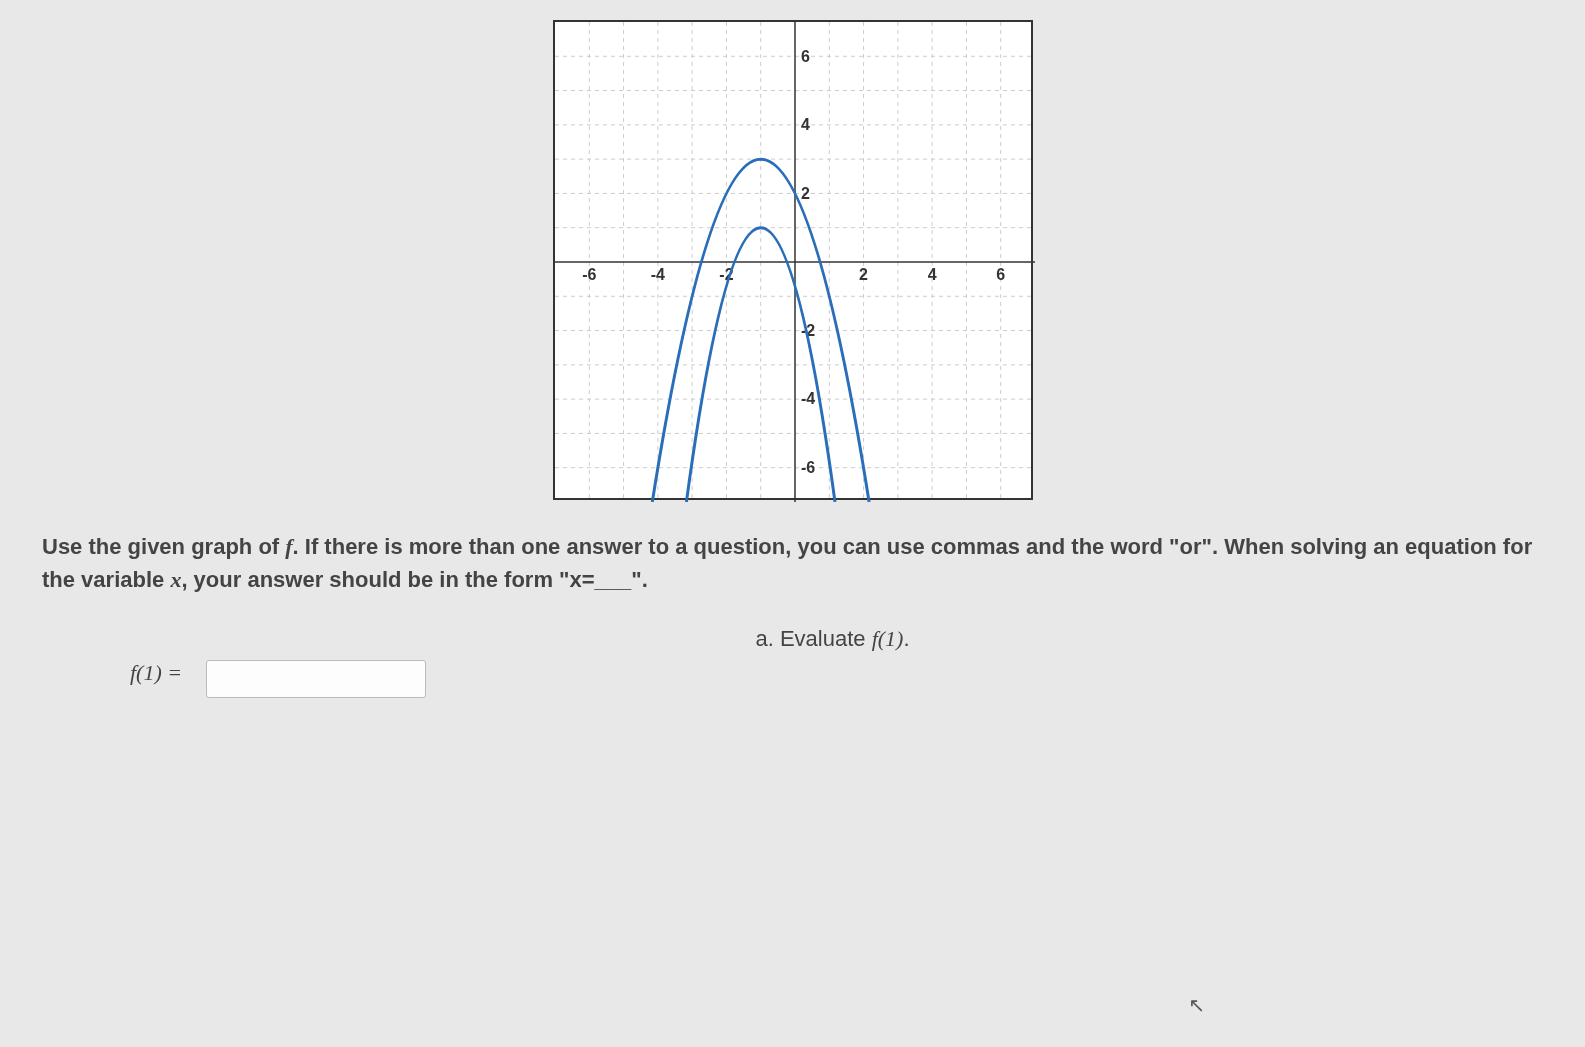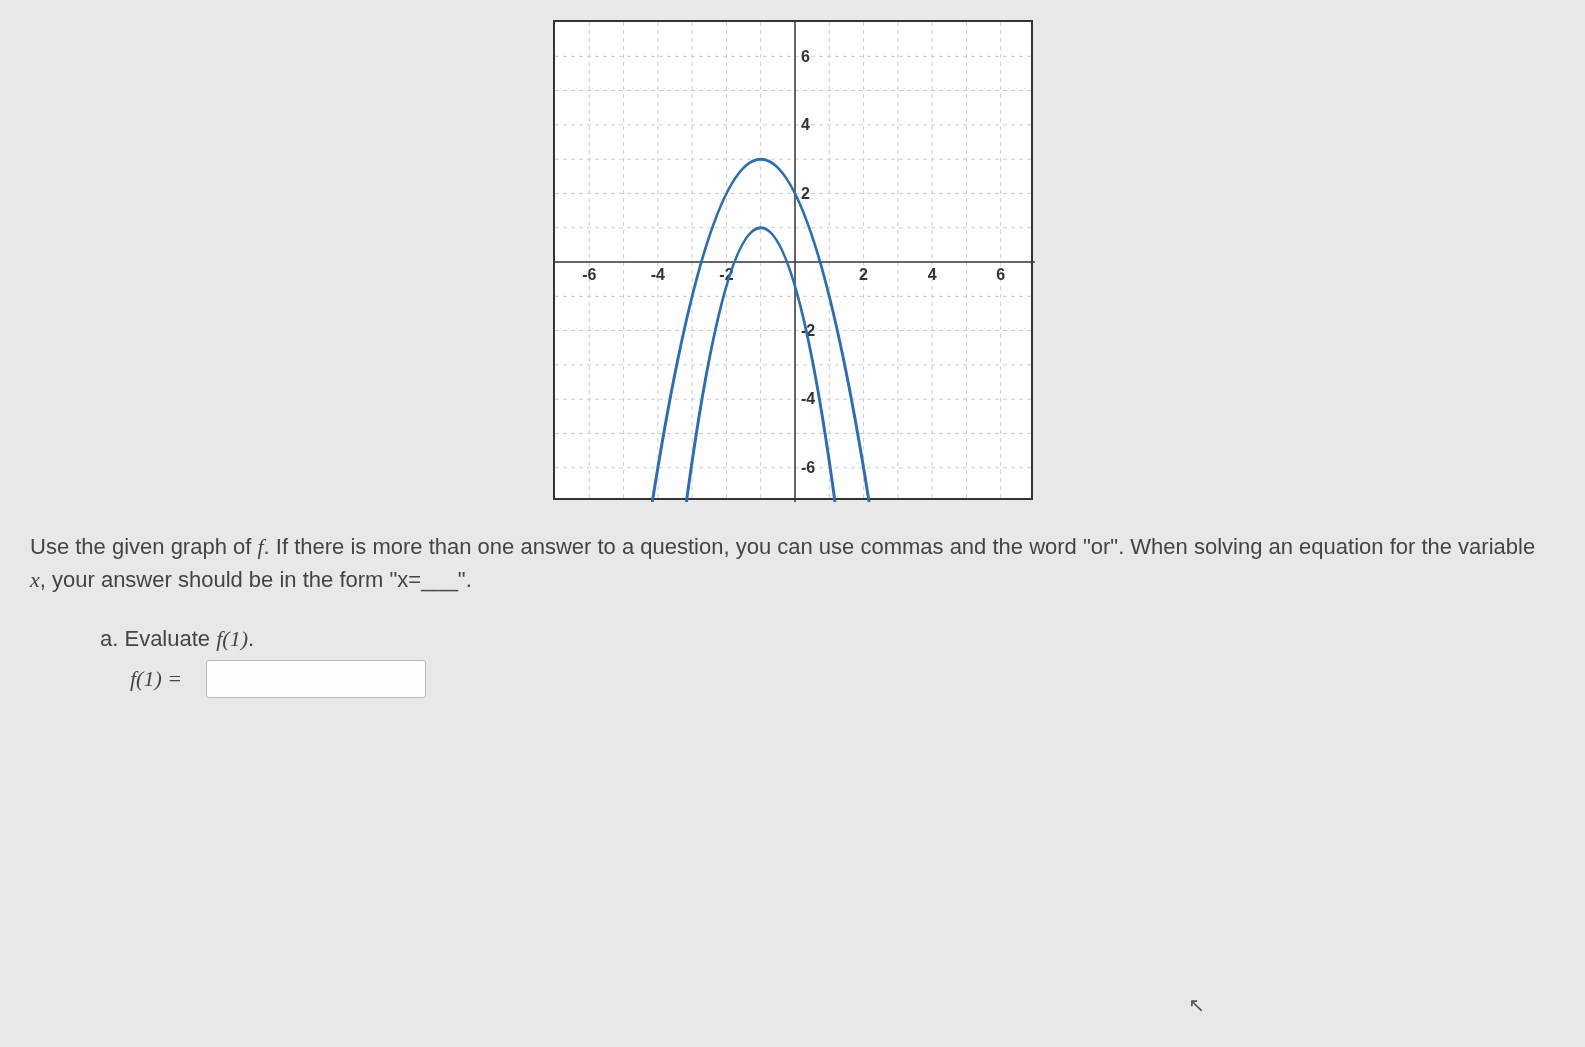--- a/index.html
+++ b/index.html
@@ -18,40 +18,42 @@
       border: 2px solid #333;
       background: #fff;
       position: relative;
       width: 480px;
       height: 480px;
     }
     .instructions {
       font-size: 22px;
       line-height: 1.5;
       color: #444;
-      margin: 20px 10px 30px 10px;
+      margin: 20px 10px 30px 22px;
+      font-weight: bold;
     }
     .math-italic {
       font-family: 'Times New Roman', serif;
       font-style: italic;
     }
     .questions {
       margin-left: 80px;
     }
     .question {
       margin-bottom: 30px;
       font-size: 22px;
       color: #444;
     }
     .question-label {
       margin-bottom: 8px;
+      text-align: center;
     }
     .answer-row {
       display: flex;
-      align-items: center;
+      align-items: flex-start;
       gap: 24px;
       margin-left: 30px;
     }
     .answer-input {
       width: 220px;
       height: 38px;
       border: 1px solid #bbb;
       border-radius: 3px;
       background: #fdfdfd;
       font-size: 18px;

